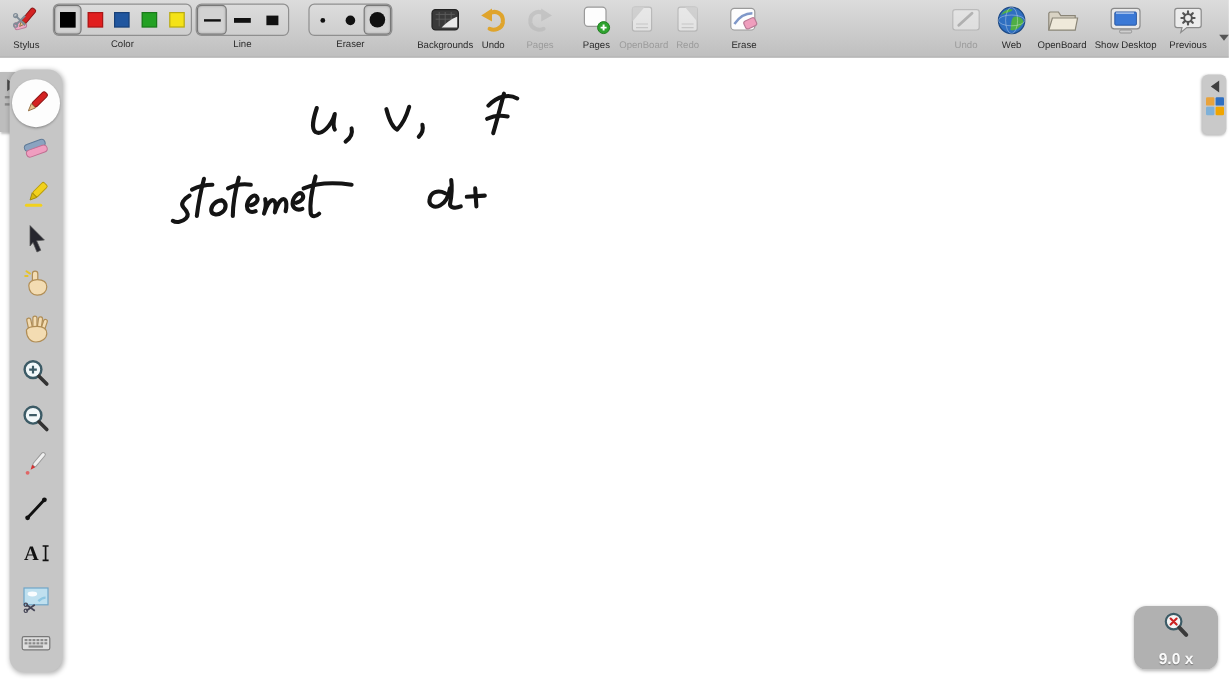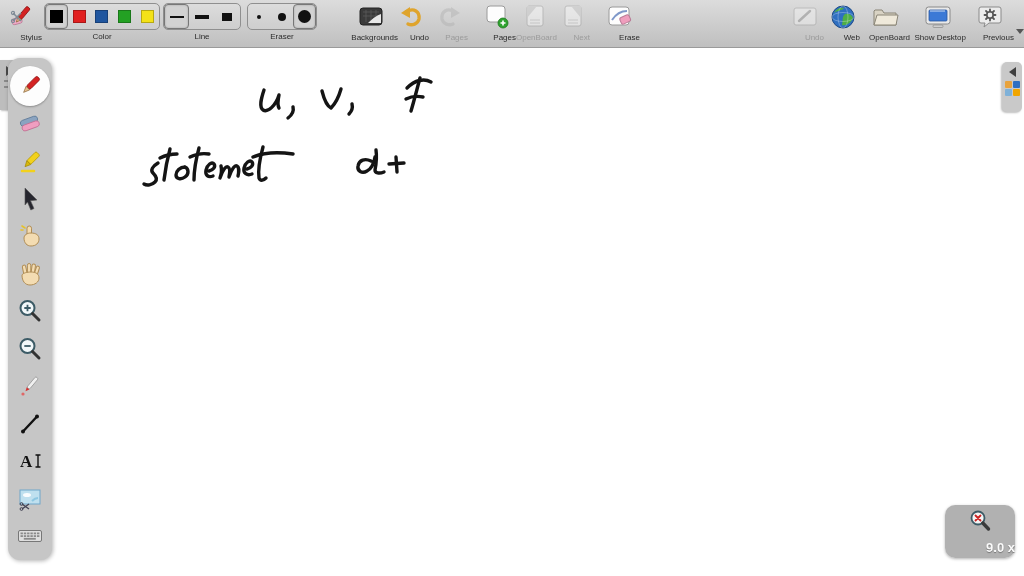--- a/index.html
+++ b/index.html
@@ -2,21 +2,21 @@
 <html><head>
 <meta charset="utf-8">
 <style>
   * { margin:0; padding:0; box-sizing:border-box; }
   html,body { width:1024px; height:576px; overflow:hidden; background:#fff;
               font-family:"Liberation Sans", sans-serif; }
 
   
   .toolbar { position:absolute; left:0; top:0; width:1024px; height:48px;
              background:linear-gradient(#dcdcdc,#bfbfbf); border-bottom:1px solid #9a9a9a; }
-  .tb-item { position:absolute; top:3px; text-align:right; cursor:default; }
+  .tb-item { position:absolute; top:3px; text-align:center; cursor:default; }
   .tb-icon { height:28px; display:flex; align-items:center; justify-content:center; }
   .tb-label { font-size:8px; color:#2b2b2b; margin-top:2px; white-space:nowrap; }
   .tb-item.disabled .tb-label { color:#9b9b9b; }
   .tb-item.disabled .tb-icon { opacity:.45; filter:grayscale(1); }
 
   .tb-group { position:absolute; top:3px; text-align:center; }
   .group-box { height:27px; border:1px solid #8f8f8f; border-radius:5px;
                display:flex; align-items:stretch; background:rgba(255,255,255,0.08); }
   .cell { display:flex; align-items:center; justify-content:center; border:1px solid transparent;
           border-radius:4px; flex:1; }
@@ -60,21 +60,21 @@
 
   
   .canvas { position:absolute; left:0; top:49px; width:1024px; height:527px; background:#fff; }
   .ink { position:absolute; left:0; top:0; pointer-events:none; }
 
   
   .zoom-widget { position:absolute; left:945px; top:505px; width:70px; height:53px;
                  background:rgba(170,170,170,.92); border-radius:10px; text-align:center;
                  box-shadow:0 1px 3px rgba(0,0,0,.3); padding-top:4px; }
   .zoom-widget .zv { font-size:13px; font-weight:bold; color:#fafafa;
-                 text-shadow:0 1px 1px rgba(0,0,0,.35); margin-top:1px;text-align:right; }
+                 text-shadow:0 1px 1px rgba(0,0,0,.35); margin-top:1px; }
 </style>
 </head>
 <body>
 
 <div class="toolbar">
 
   <div class="tb-item" style="left:2px;width:40px">
     <div class="tb-icon">
       <svg width="28" height="26" viewBox="0 0 28 26">
         <rect x="4" y="14" width="10" height="6" rx="2" fill="#efa9c4" stroke="#b97c97" stroke-width="0.8" transform="rotate(-15 9 17)"></rect>
@@ -119,21 +119,21 @@
       <div class="cell">
           <span class="sw" style="background: rgb(35, 161, 35);"></span>
         </div>
       <div class="cell">
           <span class="sw" style="background: rgb(244, 226, 24);"></span>
         </div>
     </div>
     <div class="tb-label">Color</div>
   </div>
 
-  <div class="tb-group" style="left:247px;width:70px">
+  <div class="tb-group" style="left:257px;width:70px">
     <div class="group-box">
       <div class="cell">
           <span class="dot" style="width:4px;height:4px"></span>
         </div>
       <div class="cell">
           <span class="dot" style="width:8px;height:8px"></span>
         </div>
       <div class="cell sel">
           <span class="dot" style="width:13px;height:13px"></span>
         </div>
@@ -195,21 +195,21 @@
   </div>
 
   <div class="tb-item disabled" style="left:556px;width:34px">
     <div class="tb-icon">
       <svg width="24" height="26" viewBox="0 0 24 26">
         <rect x="4" y="2" width="16" height="20" rx="2" fill="#fdfdfd" stroke="#9a9a9a"></rect>
         <polygon points="20,2 10,2 20,14" fill="#c9c9c9"></polygon>
         <path d="M7 16 h10 M7 19 h10" stroke="#bbb" stroke-width="1"></path>
       </svg>
     </div>
-    <div class="tb-label">Next</div>
+    <div class="tb-label">Redo</div>
   </div>
 
   <div class="tb-item" style="left:600px;width:40px">
     <div class="tb-icon">
       <svg width="28" height="26" viewBox="0 0 28 26">
         <rect x="3" y="3" width="20" height="18" rx="3" fill="#fdfdfd" stroke="#9a9a9a"></rect>
         <path d="M6 16 C10 10 16 7 21 7" stroke="#7f98c9" stroke-width="2" fill="none"></path>
         <rect x="14" y="12" width="10" height="7" rx="2" fill="#ef9ebd" stroke="#b97c97" transform="rotate(-25 19 15)"></rect>
       </svg>
     </div>

